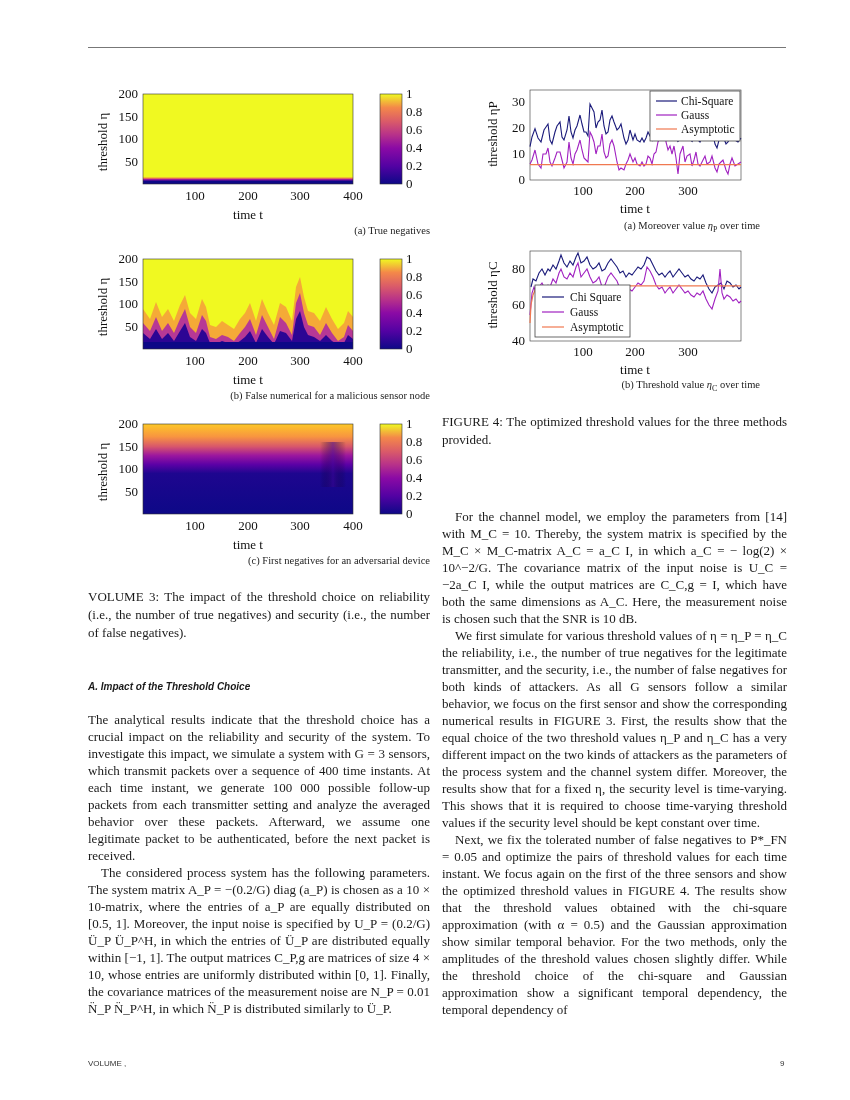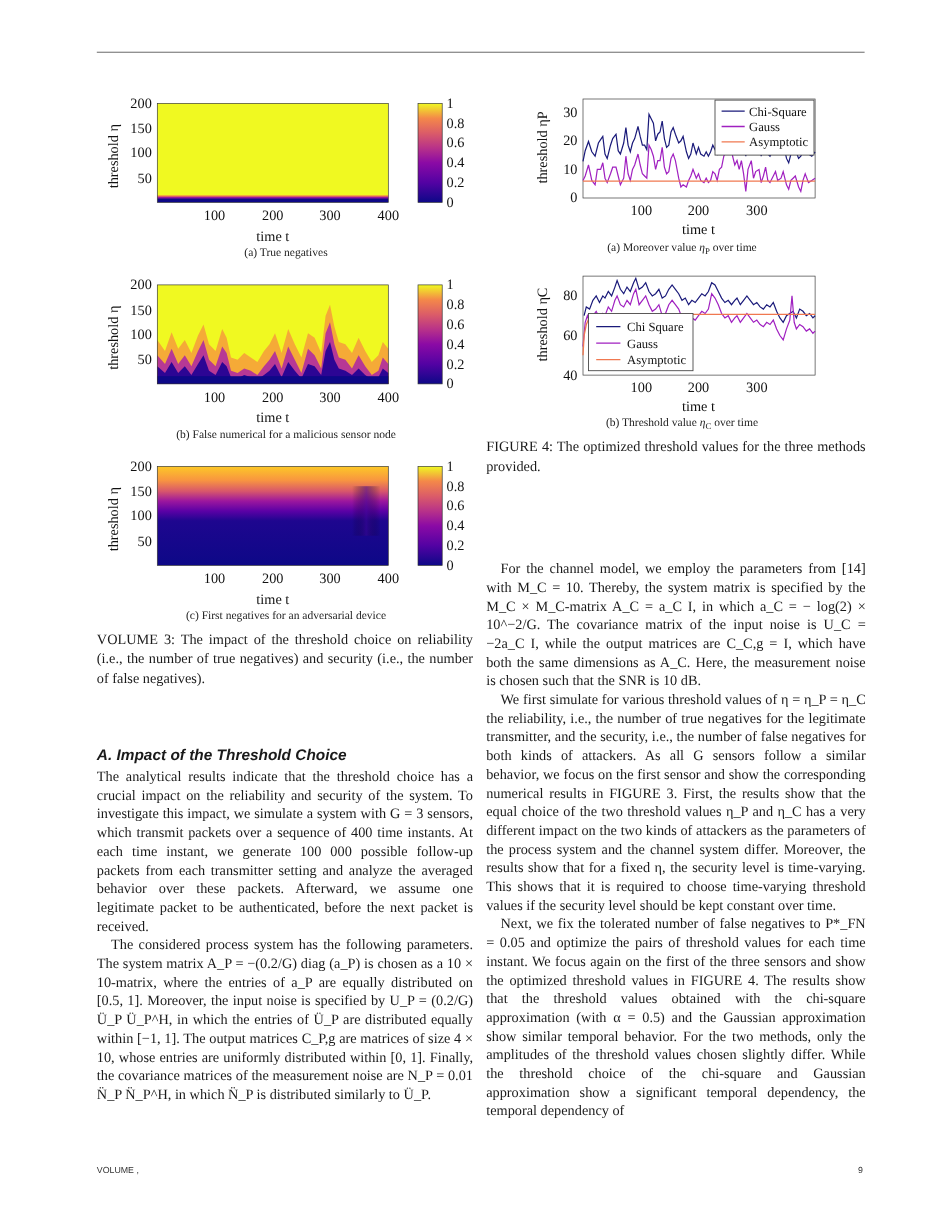--- a/index.html
+++ b/index.html
@@ -1,24 +1,24 @@
 <!DOCTYPE html>
 <html><head>
 <meta charset="utf-8">
 <style>
   html, body { margin:0; padding:0; background:#ffffff; }
   body { width:850px; height:1100px; position:relative; overflow:hidden; font-family:"Liberation Serif", "DejaVu Serif", serif; color:#1a1a1a; }
   .rule { position:absolute; left:88px; top:47px; width:698px; height:1px; background:#777; }
   .fig { position:absolute; }
-  .cap { position:absolute; font-size:10.5px; text-align:center; color:#222; }
-  .figcap { position:absolute; font-size:13px; line-height:18px; text-align:justify; color:#1a1a1a; }
+  .cap { position:absolute; font-size:10.5px; text-align:right; color:#222; }
+  .figcap { position:absolute; font-size:13px; line-height:18px; text-align:justify; color:#1a1a1a;margin-top:16px; }
   .col { position:absolute; font-size:13px; line-height:17px; text-align:justify; color:#1a1a1a; }
   .col p { margin:0; }
   .col p.ind { text-indent:13px; }
-  .sec { font-family:"Liberation Sans", "DejaVu Sans", sans-serif; font-weight:bold; font-style:italic; font-size:14px; margin:0 0 2px 0; }
+  .sec { font-family:"Liberation Sans", "DejaVu Sans", sans-serif; font-weight:bold; font-style:italic; font-size:10px; margin:0 0 16px 0; }
   .footer { position:absolute; top:1040px; font-family:"Liberation Sans", "DejaVu Sans", sans-serif; font-size:8px; color:#333;margin-top:19px; }
   svg text { font-family:"Liberation Serif", "DejaVu Serif", serif; }
   i { font-style:italic; }
 </style>
 </head>
 <body>
 
 <div class="rule"></div>
 
 <svg class="fig" style="left:90px;top:82px" width="340" height="158" viewBox="0 0 340 158">

